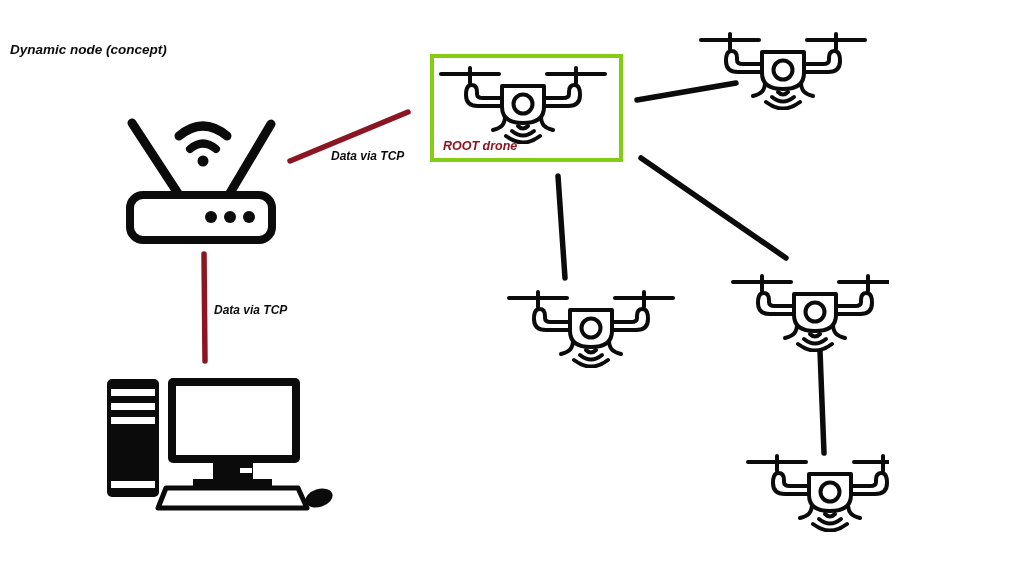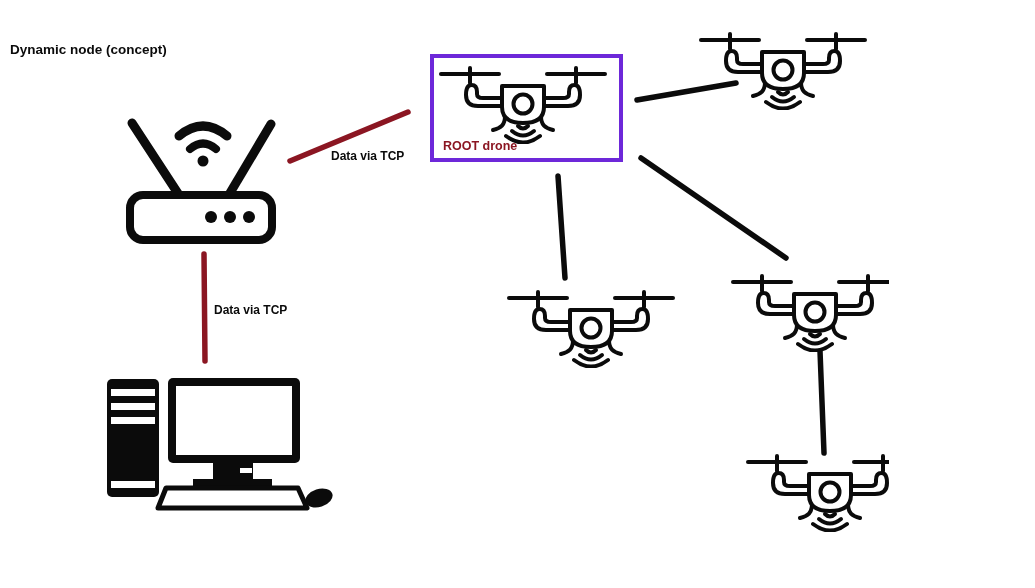--- a/index.html
+++ b/index.html
@@ -1,31 +1,32 @@
 <!DOCTYPE html>
 <html><head>
 <meta charset="utf-8">
 <style>
   html,body{margin:0;padding:0;background:#fff;}
   .canvas{
     position:relative;width:889px;height:588px;background:#fff;overflow:hidden;
     font-family:"Liberation Sans","DejaVu Sans",sans-serif;
+    font-style:italic;
   }
   #connector-layer{position:absolute;left:0;top:0;width:1035px;height:588px;z-index:1;}
   .icon-node{position:absolute;z-index:2;}
   .diagram-title{
     position:absolute;left:10px;top:7px;z-index:3;
     font-size:13.5px;font-weight:bold;color:#0b0b0b;line-height:17px;white-space:pre;
   }
   .link-label{
     position:absolute;z-index:3;font-size:12px;font-weight:bold;color:#0b0b0b;white-space:nowrap;
   }
   .root-box{
     position:absolute;left:430px;top:54px;width:193px;height:108px;
-    border:4px solid #6d28d9;box-sizing:border-box;z-index:2;background:transparent;
+    border:4px solid #84cc16;box-sizing:border-box;z-index:2;background:transparent;
   }
   .root-box .root-label{
     position:absolute;left:9px;bottom:5px;
     font-size:12.5px;font-weight:bold;color:#8B1622;white-space:nowrap;
   }
   svg{display:block;}
 </style>
 </head>
 <body>
 

